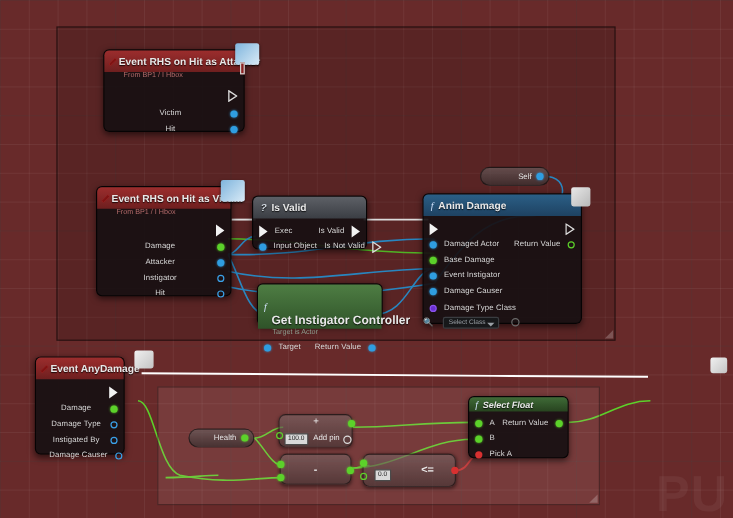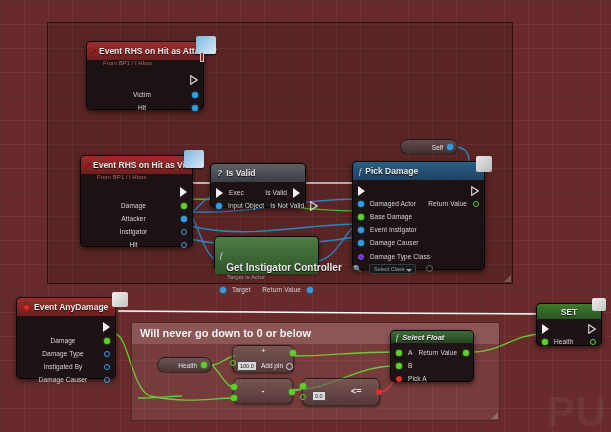--- a/index.html
+++ b/index.html
@@ -237,21 +237,21 @@
         <svg class="execOutline" viewBox="0 0 8 10">
           <polygon points="0.7,0.7 7.2,5 0.7,9.3" fill="none" stroke="#dcdcdc" stroke-width="1.1"></polygon>
         </svg>
       </div>
     </div>
   </div>
 
   <div class="node" style="left:352px;top:161px;width:133px;height:109px;">
     <div class="nhead hdr-blue">
       <span class="fx">f</span>
-      <span class="ntitle">Pick Damage</span>
+      <span class="ntitle">Anim Damage</span>
     </div>
     <div class="nbody" style="padding-top:4px;">
       <div class="row">
         <span class="exec"></span>
         <span style="flex:1;"></span>
         <svg class="execOutline" viewBox="0 0 8 10">
           <polygon points="0.7,0.7 7.2,5 0.7,9.3" fill="none" stroke="#dcdcdc" stroke-width="1.1"></polygon>
         </svg>
       </div>
       <div class="row">
@@ -302,25 +302,24 @@
     </div>
   </div>
 
   <div class="varnode" style="left:400px;top:139px;width:58px;height:16px;">
     <span class="vlab">Self</span>
     <span class="pin blue"></span>
   </div>
 
   <div class="comment" style="left:131px;top:322px;width:369px;height:99px;
               background:rgba(210,160,160,.15);border:1px solid rgba(0,0,0,.35);">
-    <div class="cbar" style="background:#8a5656;font-size:11px;">Will never go down to 0 or below</div>
     <div class="grip" style="right:1px;bottom:1px;"></div>
   </div>
 
-  <div class="node" style="left:16px;top:297px;width:100px;height:82px;">
+  <div class="node" style="left:29px;top:297px;width:75px;height:82px;">
     <div class="nhead hdr-red">
       <span class="diamond"></span>
       <span class="ntitle">Event AnyDamage</span>
     </div>
     <div class="nbody" style="padding-top:4px;">
       <div class="row" style="justify-content:flex-end;padding-bottom:2px;">
         <span class="exec out"></span>
       </div>
       <div class="row">
         <span></span>
@@ -393,36 +392,17 @@
         <span class="pin green"></span>
         <span class="lab" style="flex:1;">B</span>
       </div>
       <div class="row">
         <span class="pin red"></span>
         <span class="lab" style="flex:1;">Pick A</span>
       </div>
     </div>
   </div>
 
-  <div class="node" style="left:536px;top:303px;width:66px;height:43px;">
-    <div class="nhead hdr-setgreen" style="justify-content:center;min-height:11px;">
-      <span class="ntitle">SET</span>
-    </div>
-    <div class="nbody" style="padding-top:3px;">
-      <div class="row">
-        <span class="exec"></span>
-        <span style="flex:1;"></span>
-        <svg class="execOutline" viewBox="0 0 8 10">
-          <polygon points="0.7,0.7 7.2,5 0.7,9.3" fill="none" stroke="#dcdcdc" stroke-width="1.1"></polygon>
-        </svg>
-      </div>
-      <div class="row">
-        <span class="pin green"></span>
-        <span class="lab" style="flex:1;">Health</span>
-        <span class="pin greenHollow"></span>
-      </div>
-    </div>
-  </div>
   <div style="position:absolute;left:592px;top:298px;width:14px;height:13px;
               background:linear-gradient(135deg,#f0f0f0,#c4c4c4);border-radius:2px;"></div>
 
   <div class="wmk">PU</div>
 </div>
 
 </body></html>

